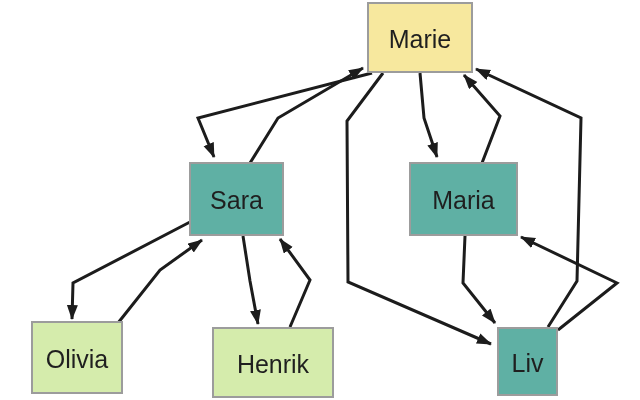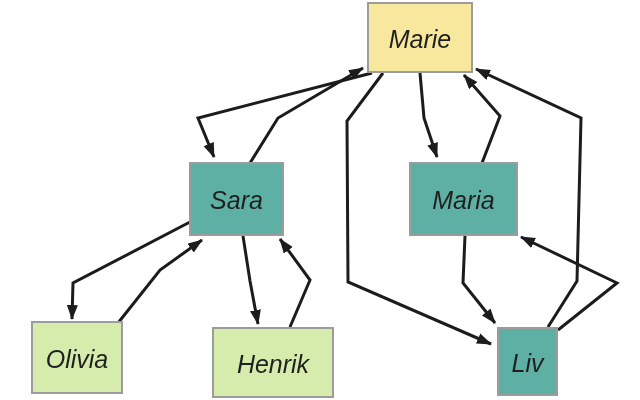--- a/index.html
+++ b/index.html
@@ -8,21 +8,20 @@
     width: 640px;
     height: 400px;
     background: #ffffff;
     overflow: hidden;
     font-family: "Liberation Sans", sans-serif;
   }
   #graph-wrap {
     position: relative;
     width: 640px;
     height: 376px;
-    font-style: italic;
   }
   svg text {
     font-family: "Liberation Sans", sans-serif;
     font-size: 25px;
   }
   svg polyline {
     fill: none;
     stroke-width: 3px;
     stroke-linejoin: miter;
   }

